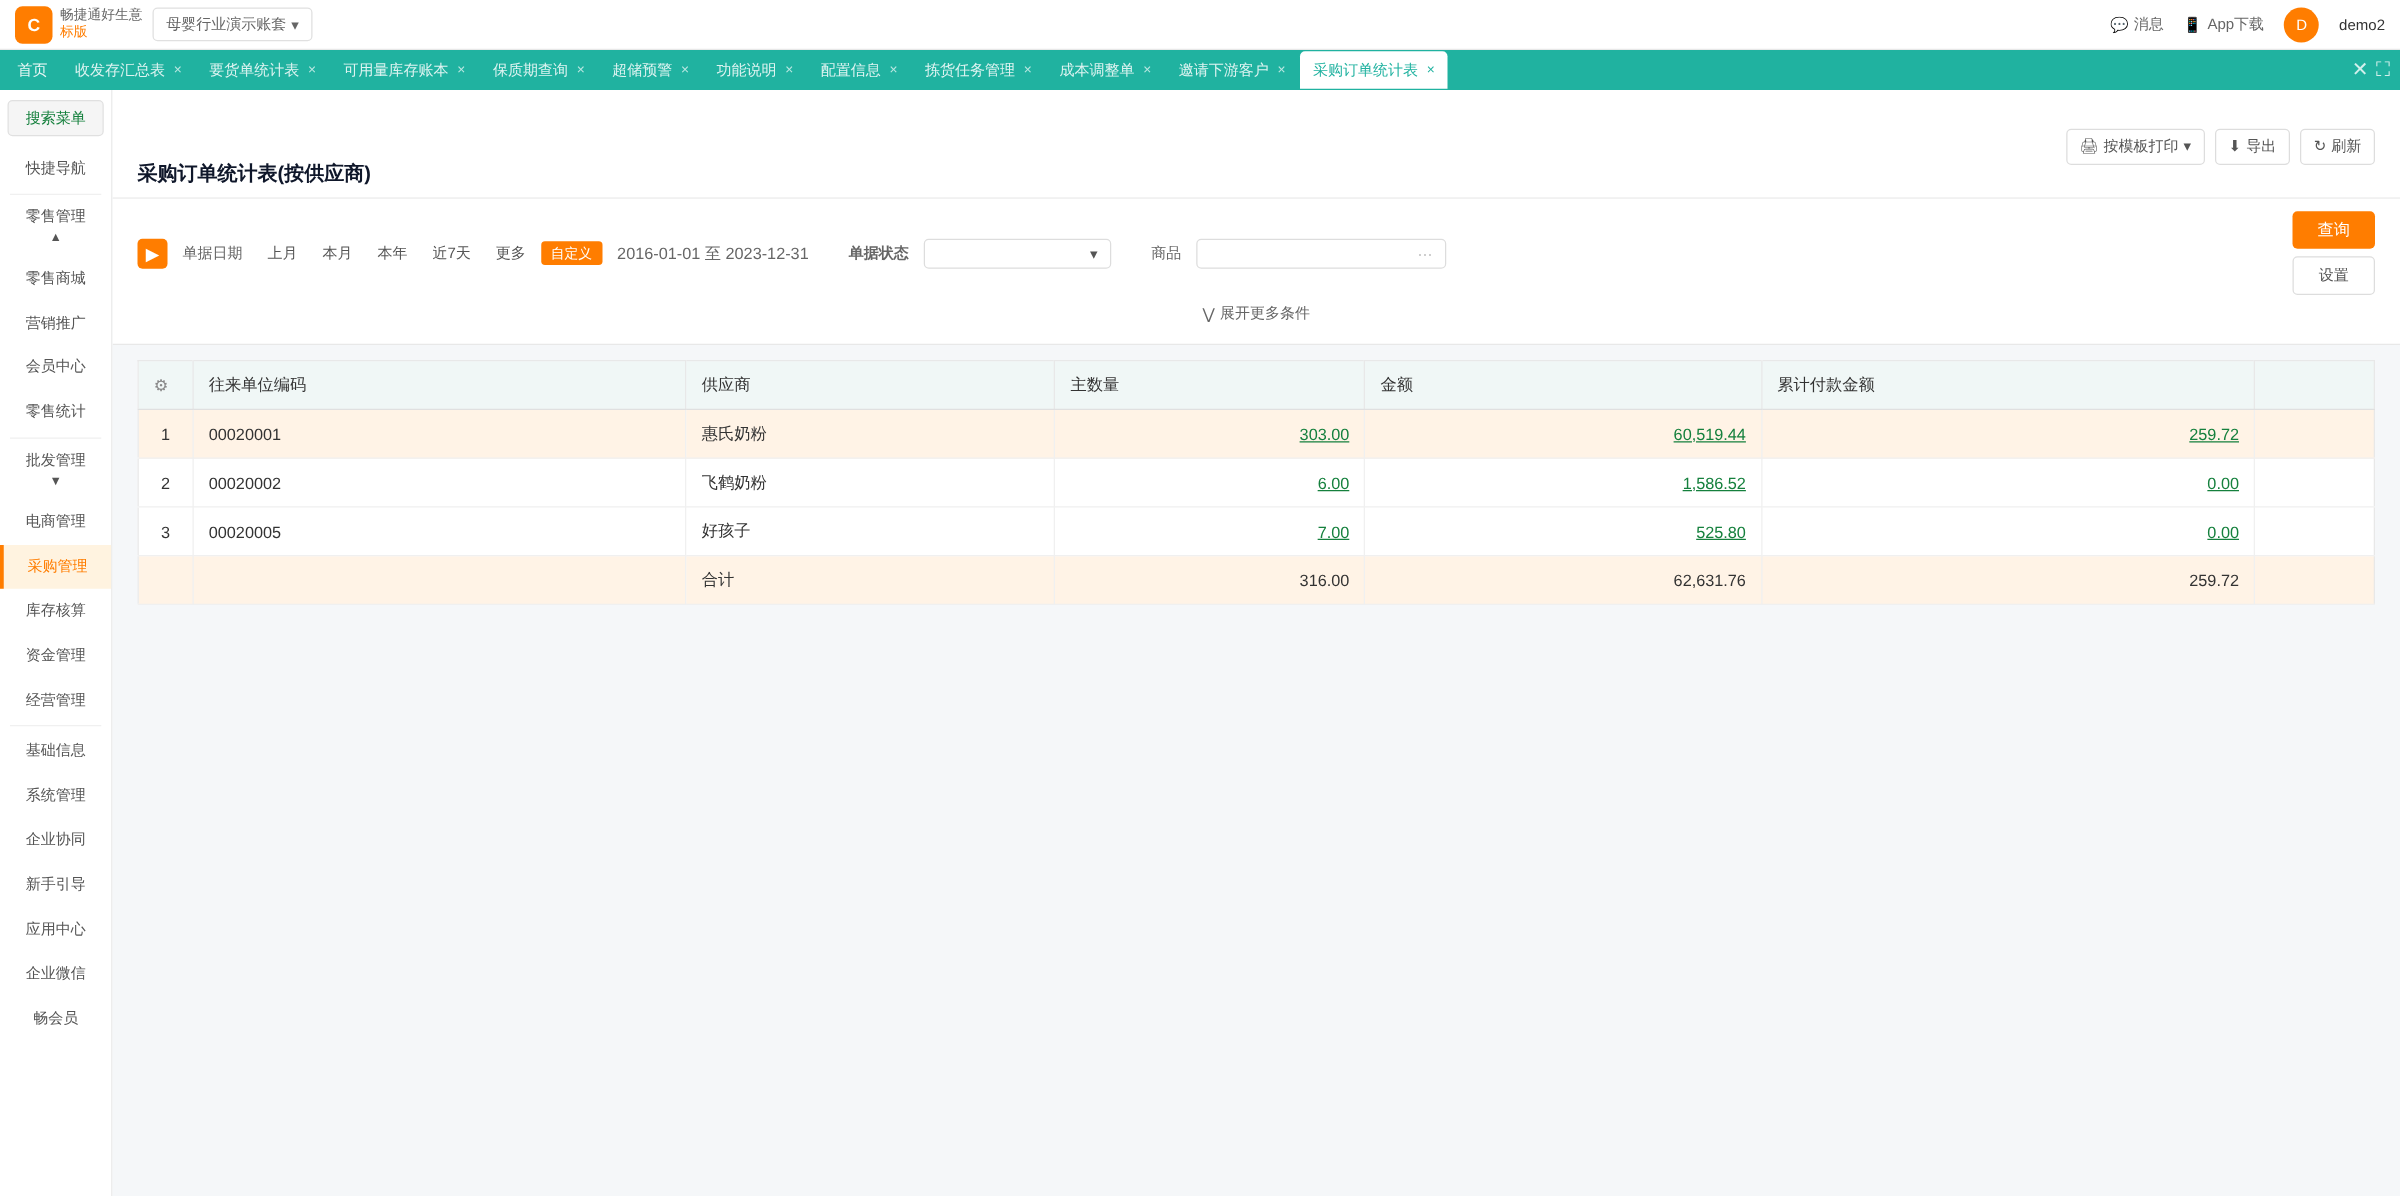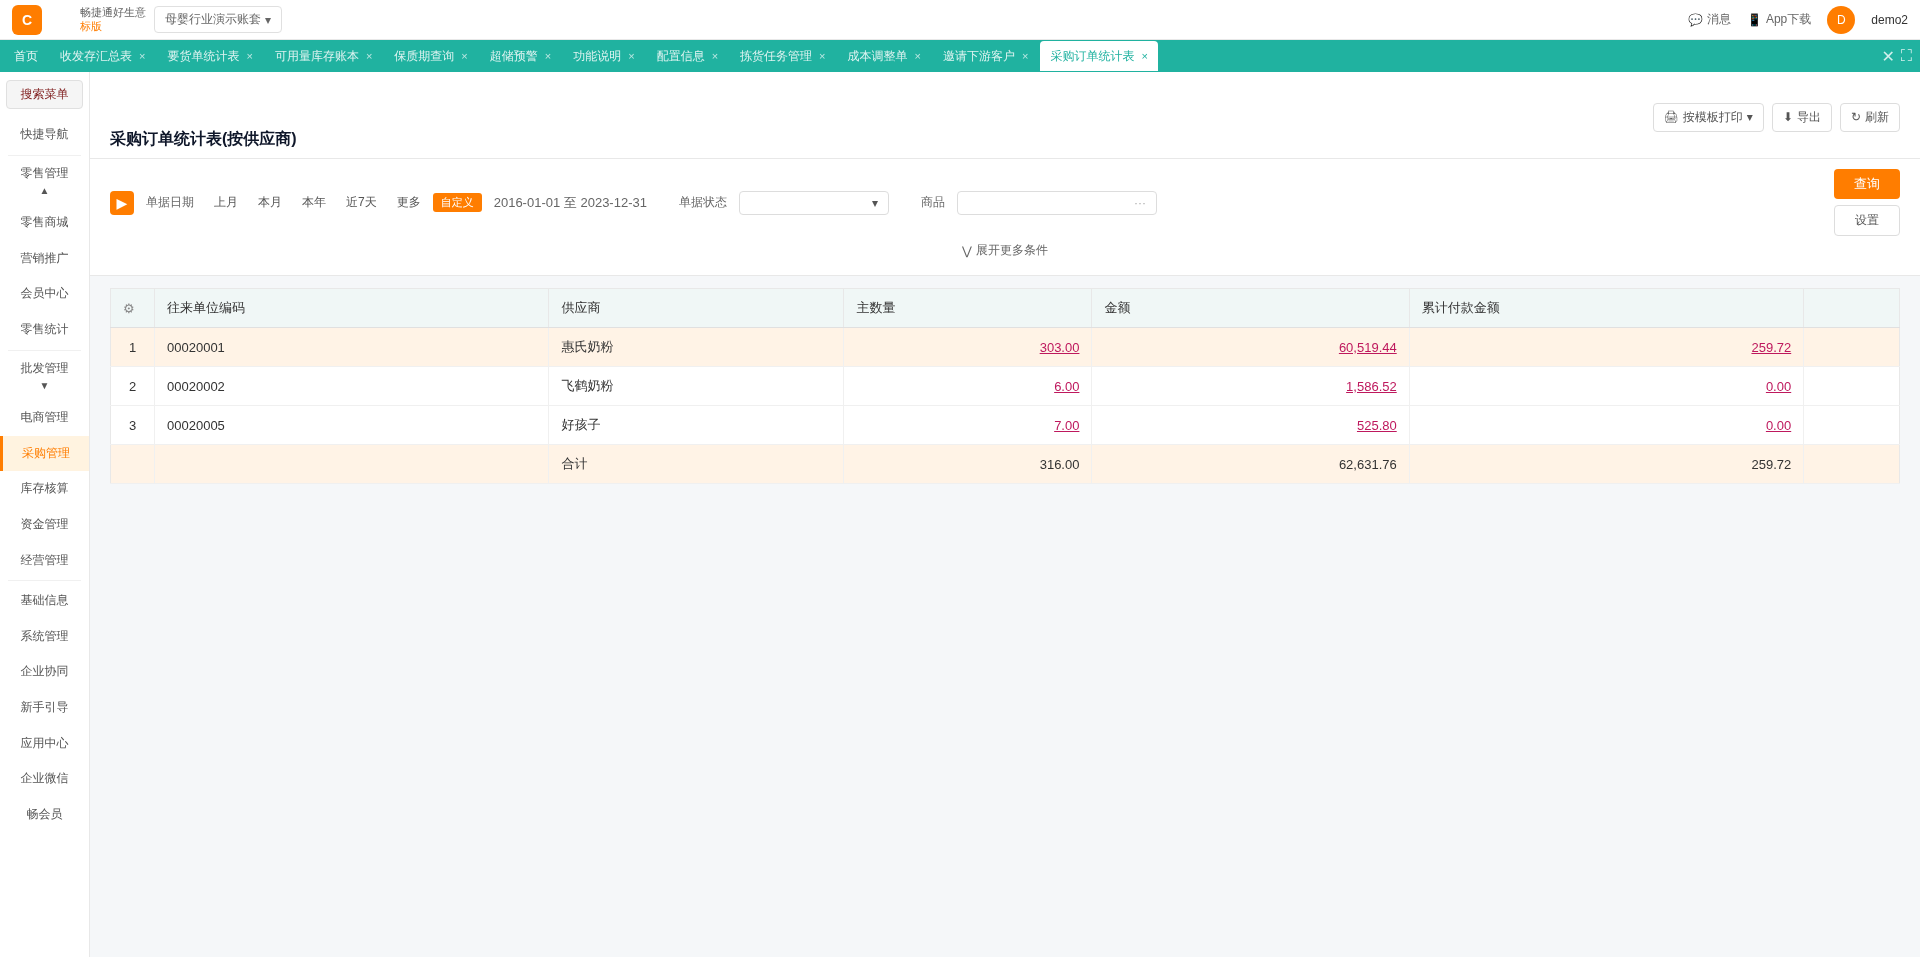--- a/index.html
+++ b/index.html
@@ -3,21 +3,21 @@
   <meta charset="utf-8">
   <style>
     * { box-sizing: border-box; margin: 0; padding: 0; }
     body { font-family: 'Microsoft YaHei', Arial, sans-serif; font-size: 13px; color: #333; background: #f5f5f5; display: flex; flex-direction: column; height: 957px; overflow: hidden; }
 
     
     .top-bar { height: 40px; background: #fff; display: flex; align-items: center; justify-content: space-between; padding: 0 12px; border-bottom: 1px solid #e8e8e8; flex-shrink: 0; }
     .top-bar-left { display: flex; align-items: center; gap: 8px; }
     .logo-area { display: flex; align-items: center; gap: 6px; }
     .logo-icon { width: 30px; height: 30px; background: #ff7d00; border-radius: 6px; display: flex; align-items: center; justify-content: center; color: white; font-size: 14px; font-weight: bold; }
-    .logo-text { font-size: 11px; color: #666; line-height: 1.2; margin-left: 32px; }
+    .logo-text { font-size: 11px; color: #666; line-height: 1.2; }
     .org-selector { display: flex; align-items: center; gap: 4px; padding: 4px 10px; border: 1px solid #e0e0e0; border-radius: 4px; background: #fff; cursor: pointer; color: #666; font-size: 12px; }
     .top-bar-right { display: flex; align-items: center; gap: 16px; }
     .top-bar-action { display: flex; align-items: center; gap: 4px; color: #666; cursor: pointer; font-size: 12px; }
     .user-avatar { width: 28px; height: 28px; border-radius: 50%; background: #ff7d00; display: flex; align-items: center; justify-content: center; color: white; font-size: 12px; }
 
     
     .tab-nav { height: 32px; background: #20b2a0; display: flex; align-items: center; flex-shrink: 0; overflow-x: auto; padding: 0 4px; gap: 2px; }
     .tab-item { height: 30px; padding: 0 10px; display: flex; align-items: center; gap: 4px; color: rgba(255,255,255,0.85); cursor: pointer; border-radius: 4px 4px 0 0; font-size: 12px; white-space: nowrap; flex-shrink: 0; }
     .tab-item.active { background: #fff; color: #20b2a0; font-weight: 500; }
     .tab-item .tab-close { font-size: 11px; color: rgba(255,255,255,0.7); margin-left: 3px; }
@@ -25,21 +25,21 @@
     .tab-home { color: rgba(255,255,255,0.9); font-size: 12px; padding: 0 10px; cursor: pointer; }
     .tab-controls { margin-left: auto; display: flex; align-items: center; gap: 6px; color: rgba(255,255,255,0.8); padding-right: 4px; }
     .tab-controls span { cursor: pointer; font-size: 16px; }
 
     
     .main-layout { display: flex; flex: 1; overflow: hidden; }
 
     
     .sidebar { width: 90px; background: #fff; border-right: 1px solid #e8e8e8; display: flex; flex-direction: column; overflow-y: auto; flex-shrink: 0; }
     .sidebar-search { padding: 8px 6px; }
-    .sidebar-search-btn { width: 100%; padding: 5px 0; background: #f5f5f5; border: 1px solid #e0e0e0; border-radius: 4px; color: #7f1d1d; font-size: 12px; cursor: pointer; text-align: center; font-family: Liberation Mono, monospace; }
+    .sidebar-search-btn { width: 100%; padding: 5px 0; background: #f5f5f5; border: 1px solid #e0e0e0; border-radius: 4px; color: #15803d; font-size: 12px; cursor: pointer; text-align: center; font-family: Liberation Mono, monospace; }
     .sidebar-item { padding: 10px 8px; text-align: center; color: #555; cursor: pointer; font-size: 12px; line-height: 1.3; display: flex; flex-direction: column; align-items: center; gap: 3px; }
     .sidebar-item.active { color: #ff7d00; background: #fff3e0; border-left: 3px solid #ff7d00; }
     .sidebar-item-label { font-size: 12px; }
     .sidebar-divider { height: 1px; background: #f0f0f0; margin: 2px 8px; }
 
     
     .content-area { flex: 1; display: flex; flex-direction: column; overflow: hidden; background: #f5f7f9; }
 
     
     .page-header { background: #fff; padding: 12px 20px 8px; border-bottom: 1px solid #e8e8e8; flex-shrink: 0; display: flex; align-items: center; justify-content: space-between; }
@@ -66,21 +66,21 @@
 
     
     .table-area { flex: 1; overflow: auto; padding: 12px 20px; }
     .data-table { width: 100%; background: #fff; border-collapse: collapse; border: 1px solid #e8e8e8; }
     .data-table th { background: #f0f7f6; padding: 10px 12px; text-align: left; font-size: 13px; font-weight: 500; color: #333; border-bottom: 1px solid #e0e0e0; border-right: 1px solid #e8e8e8; white-space: nowrap; }
     .data-table th:last-child { border-right: none; }
     .data-table td { padding: 10px 12px; border-bottom: 1px solid #f0f0f0; border-right: 1px solid #f0f0f0; font-size: 13px; color: #333; }
     .data-table td:last-child { border-right: none; }
     .data-table tr:nth-child(odd) { background: #fff; }
     .data-table tr.highlighted { background: #fff3e6; }
-    .data-table .link-text { color: #be185d; cursor: pointer; text-decoration: underline; }
+    .data-table .link-text { color: #15803d; cursor: pointer; text-decoration: underline; }
     .data-table .num-cell { text-align: right; }
     .settings-icon { color: #888; cursor: pointer; }
     .total-row { background: #fff3e6 !important; }
     .total-row td { font-size: 13px; color: #333; font-weight: 500; }
     .row-index { text-align: center; color: #888; }
 
     
     .query-settings-area { display: flex; flex-direction: column; gap: 6px; margin-left: auto; }
   </style>
 </head>
@@ -270,21 +270,21 @@
           <span class="date-shortcut">近7天</span>
           <span class="date-shortcut">更多</span>
           <span class="date-range-tag">自定义</span>
         </div>
         <span class="date-range">
           <span>2016-01-01</span>
           <span> 至 </span>
           <span>2023-12-31</span>
         </span>
 
-        <span class="filter-label" style="margin-left:20px;">单据状态</span>
+        <span class="filter-label" style="margin-left:20px;font-weight:bold;">单据状态</span>
         <div class="filter-select">
           <span style="min-width:120px;"></span>
           <span>▾</span>
         </div>
 
         <span class="filter-label" style="margin-left:20px;">商品</span>
         <div class="filter-input" style="display:flex;align-items:center;justify-content:flex-end;min-width:200px;">
           <span style="color:#aaa;">···</span>
         </div>
 

